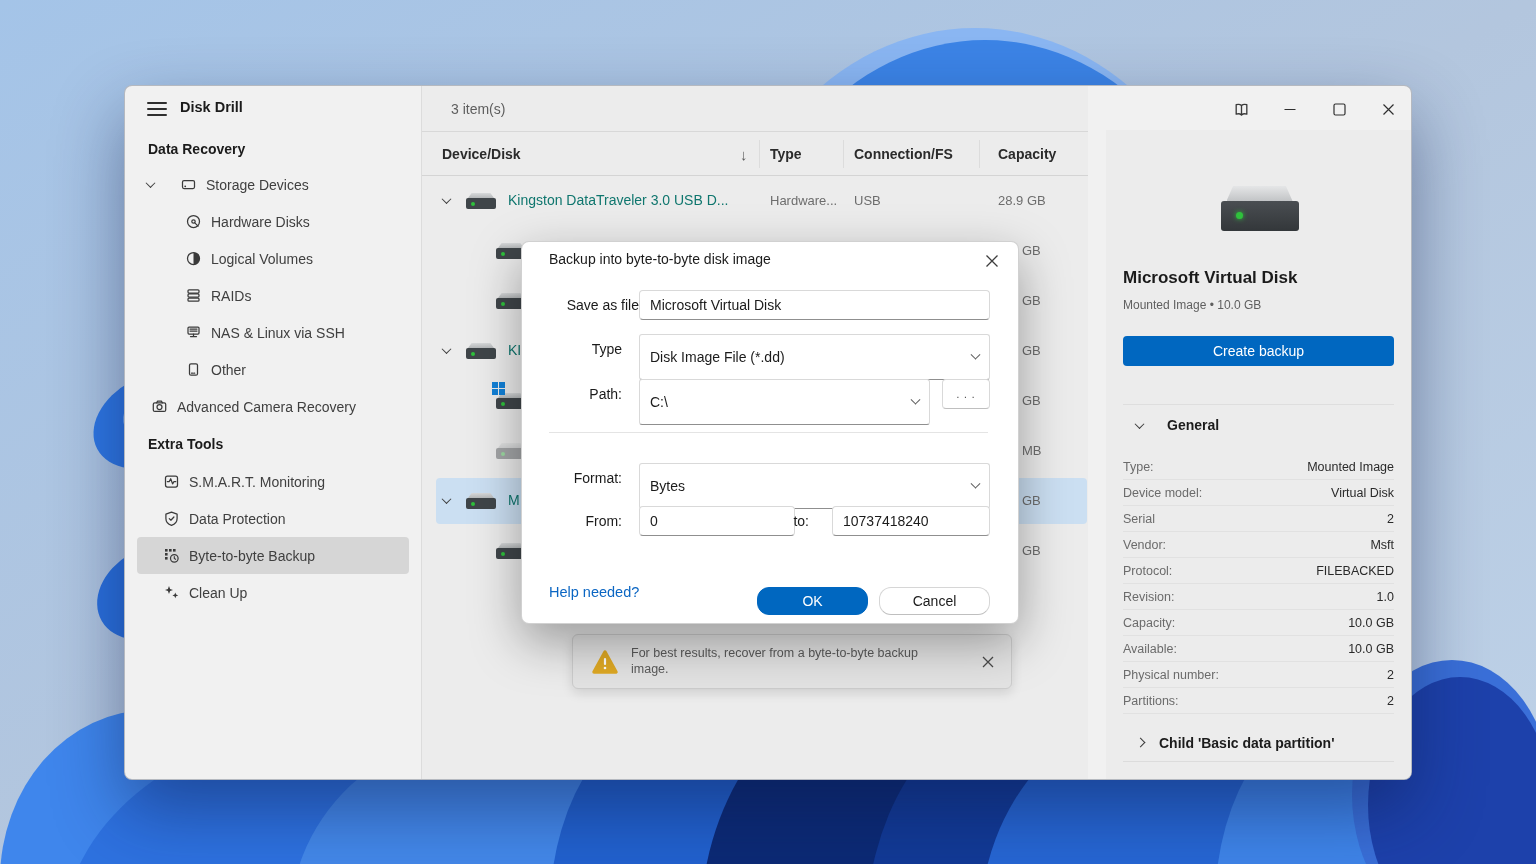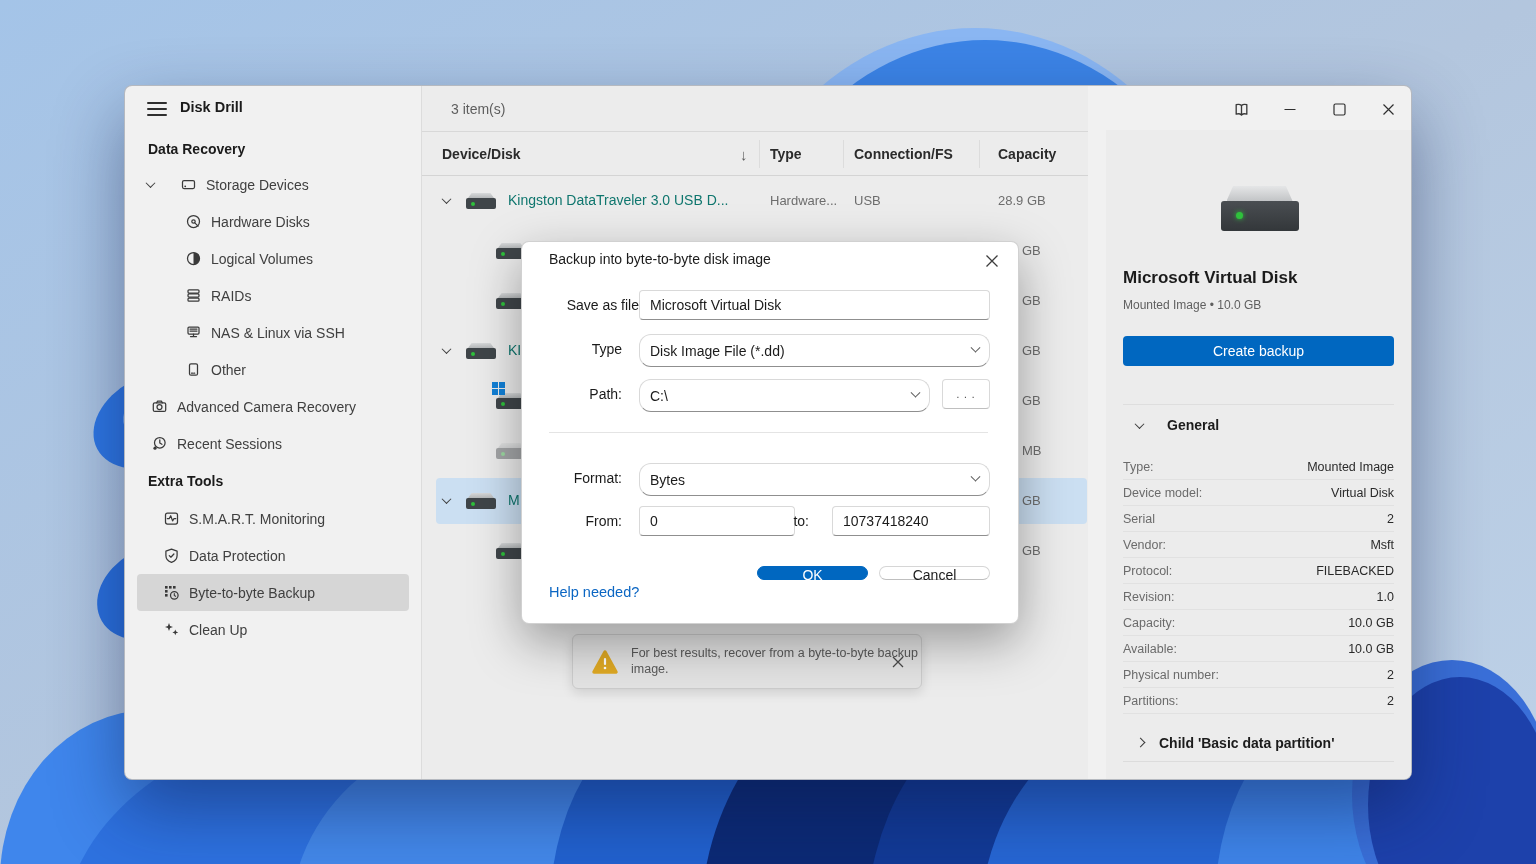--- a/index.html
+++ b/index.html
@@ -86,31 +86,31 @@
   .rp-child .chev { margin-left:14px; border-color:#3a3a3a; }
   .rp-child span { margin-left:15px; font-size:14px; font-weight:700; color:#1b1b1b; }
 
   
   .dlg { position:absolute; left:396px; top:155px; width:498px; height:383px; background:#ffffff;
          border:1px solid rgba(0,0,0,.18); border-radius:8px; box-shadow:0 18px 50px rgba(0,0,0,.35); z-index:20; }
   .dlg-title { position:absolute; left:27px; top:9px; font-size:14px; color:#1b1b1b; }
   .dlg-close { position:absolute; right:10px; top:4px; width:32px; height:30px; display:flex; align-items:center; justify-content:center; cursor:pointer; background:none; border:none; }
   .f-label { position:absolute; left:0; width:100px; text-align:right; font-size:14px; color:#1b1b1b; line-height:30px; }
   .tf { position:absolute; height:30px; background:#fff; border:1px solid #d9d9d9; border-bottom-color:#8f8f8f; border-radius:4px; padding:0 10px; font:14px "Liberation Sans",sans-serif; color:#1b1b1b; }
-  .dd { position:absolute; height:33px; background:#fff; border:1px solid #d9d9d9; border-bottom-color:#8f8f8f; border-radius:12px; display:flex; align-items:center; padding:0 10px; font-size:14px; color:#1b1b1b; cursor:pointer; }
+  .dd { position:absolute; height:46px; background:#fff; border:1px solid #d9d9d9; border-bottom-color:#8f8f8f; border-radius:3px; display:flex; align-items:center; padding:0 10px; font-size:14px; color:#1b1b1b; cursor:pointer; }
   .dd .chev { margin-left:auto; width:7px; height:7px; border-color:#5b5b5b; border-width:1.3px; transform:rotate(45deg) translate(-2px,-2px); }
   .dlg-sep { position:absolute; left:27px; right:30px; top:190px; height:1px; background:#e4e4e4; }
   .browse { position:absolute; left:420px; top:137px; width:48px; height:30px; background:#fff; border:1px solid #d9d9d9; border-bottom-color:#bfbfbf; border-radius:4px; font-size:10px; letter-spacing:1px; color:#3a3a3a; cursor:pointer; }
   .help { position:absolute; left:27px; top:342px; font-size:14.5px; color:#0b66c3; text-decoration:none; }
-  .btn { position:absolute; top:324px; width:111px; height:14px; border-radius:12px; font-size:14px; font-family:inherit; cursor:pointer; }
+  .btn { position:absolute; top:345px; width:111px; height:28px; border-radius:12px; font-size:14px; font-family:inherit; cursor:pointer; }
   .btn.ok { left:235px; background:#0067c0; border:1px solid #0067c0; color:#fff; }
   .btn.cancel { left:357px; background:#fff; border:1px solid #d6d6d6; border-bottom-color:#bfbfbf; color:#1b1b1b; }
 
   
-  .toast { position:absolute; left:446px; top:548px; width:350px; height:55px; background:#e3e3e3;
+  .toast { position:absolute; left:446px; top:548px; width:440px; height:55px; background:#e3e3e3;
            border:1px solid #cccccc; border-radius:6px; box-shadow:0 4px 12px rgba(0,0,0,.12); z-index:5; }
   .toast-text { position:absolute; left:58px; top:10px; width:310px; font-size:12.5px; line-height:16px; color:#5a5a5a; }
   .toast-warn { position:absolute; left:18px; top:14px; }
   .toast-close { position:absolute; right:8px; top:12px; width:30px; height:30px; background:none; border:none; display:flex; align-items:center; justify-content:center; cursor:pointer; }
 
   .ico { stroke:#3a3a3a; fill:none; stroke-width:1.25; stroke-linecap:round; stroke-linejoin:round; }
 </style>
 </head>
 <body>
 
@@ -243,30 +243,20 @@
       <div class="side-item lv1 nochev">
         <span class="s-icon" style="margin-left:14px;">
             <svg class="ico" width="17" height="17" viewBox="0 0 17 17">
               <rect x="2.3" y="4.8" width="12.4" height="8.6" rx="1.5"></rect>
               <circle cx="8.5" cy="9" r="2.5"></circle>
               <path d="M5.6 4.8l1-1.6h3.8l1 1.6"></path>
             </svg>
           </span>
         <span class="s-label">Advanced Camera Recovery</span>
       </div>
-      <div class="side-item lv1 nochev">
-        <span class="s-icon" style="margin-left:14px;">
-            <svg class="ico" width="17" height="17" viewBox="0 0 17 17">
-              <circle cx="8.8" cy="7.8" r="5.3"></circle>
-              <path d="M8.8 4.8v3.2l2.1 1.3"></path>
-              <circle cx="4" cy="13.2" r="1.6" fill="#3a3a3a" stroke="none"></circle>
-            </svg>
-          </span>
-        <span class="s-label">Recent Sessions</span>
-      </div>
 
       <div class="side-sec second">Extra Tools</div>
 
       <div class="side-item tool">
         <span class="s-icon">
             <svg class="ico" width="17" height="17" viewBox="0 0 17 17">
               <rect x="2.5" y="3" width="12" height="11" rx="2"></rect>
               <path d="M4.3 8.5h2l1.4-2.8 1.9 5.2 1.4-2.4h1.8"></path>
             </svg>
           </span>

